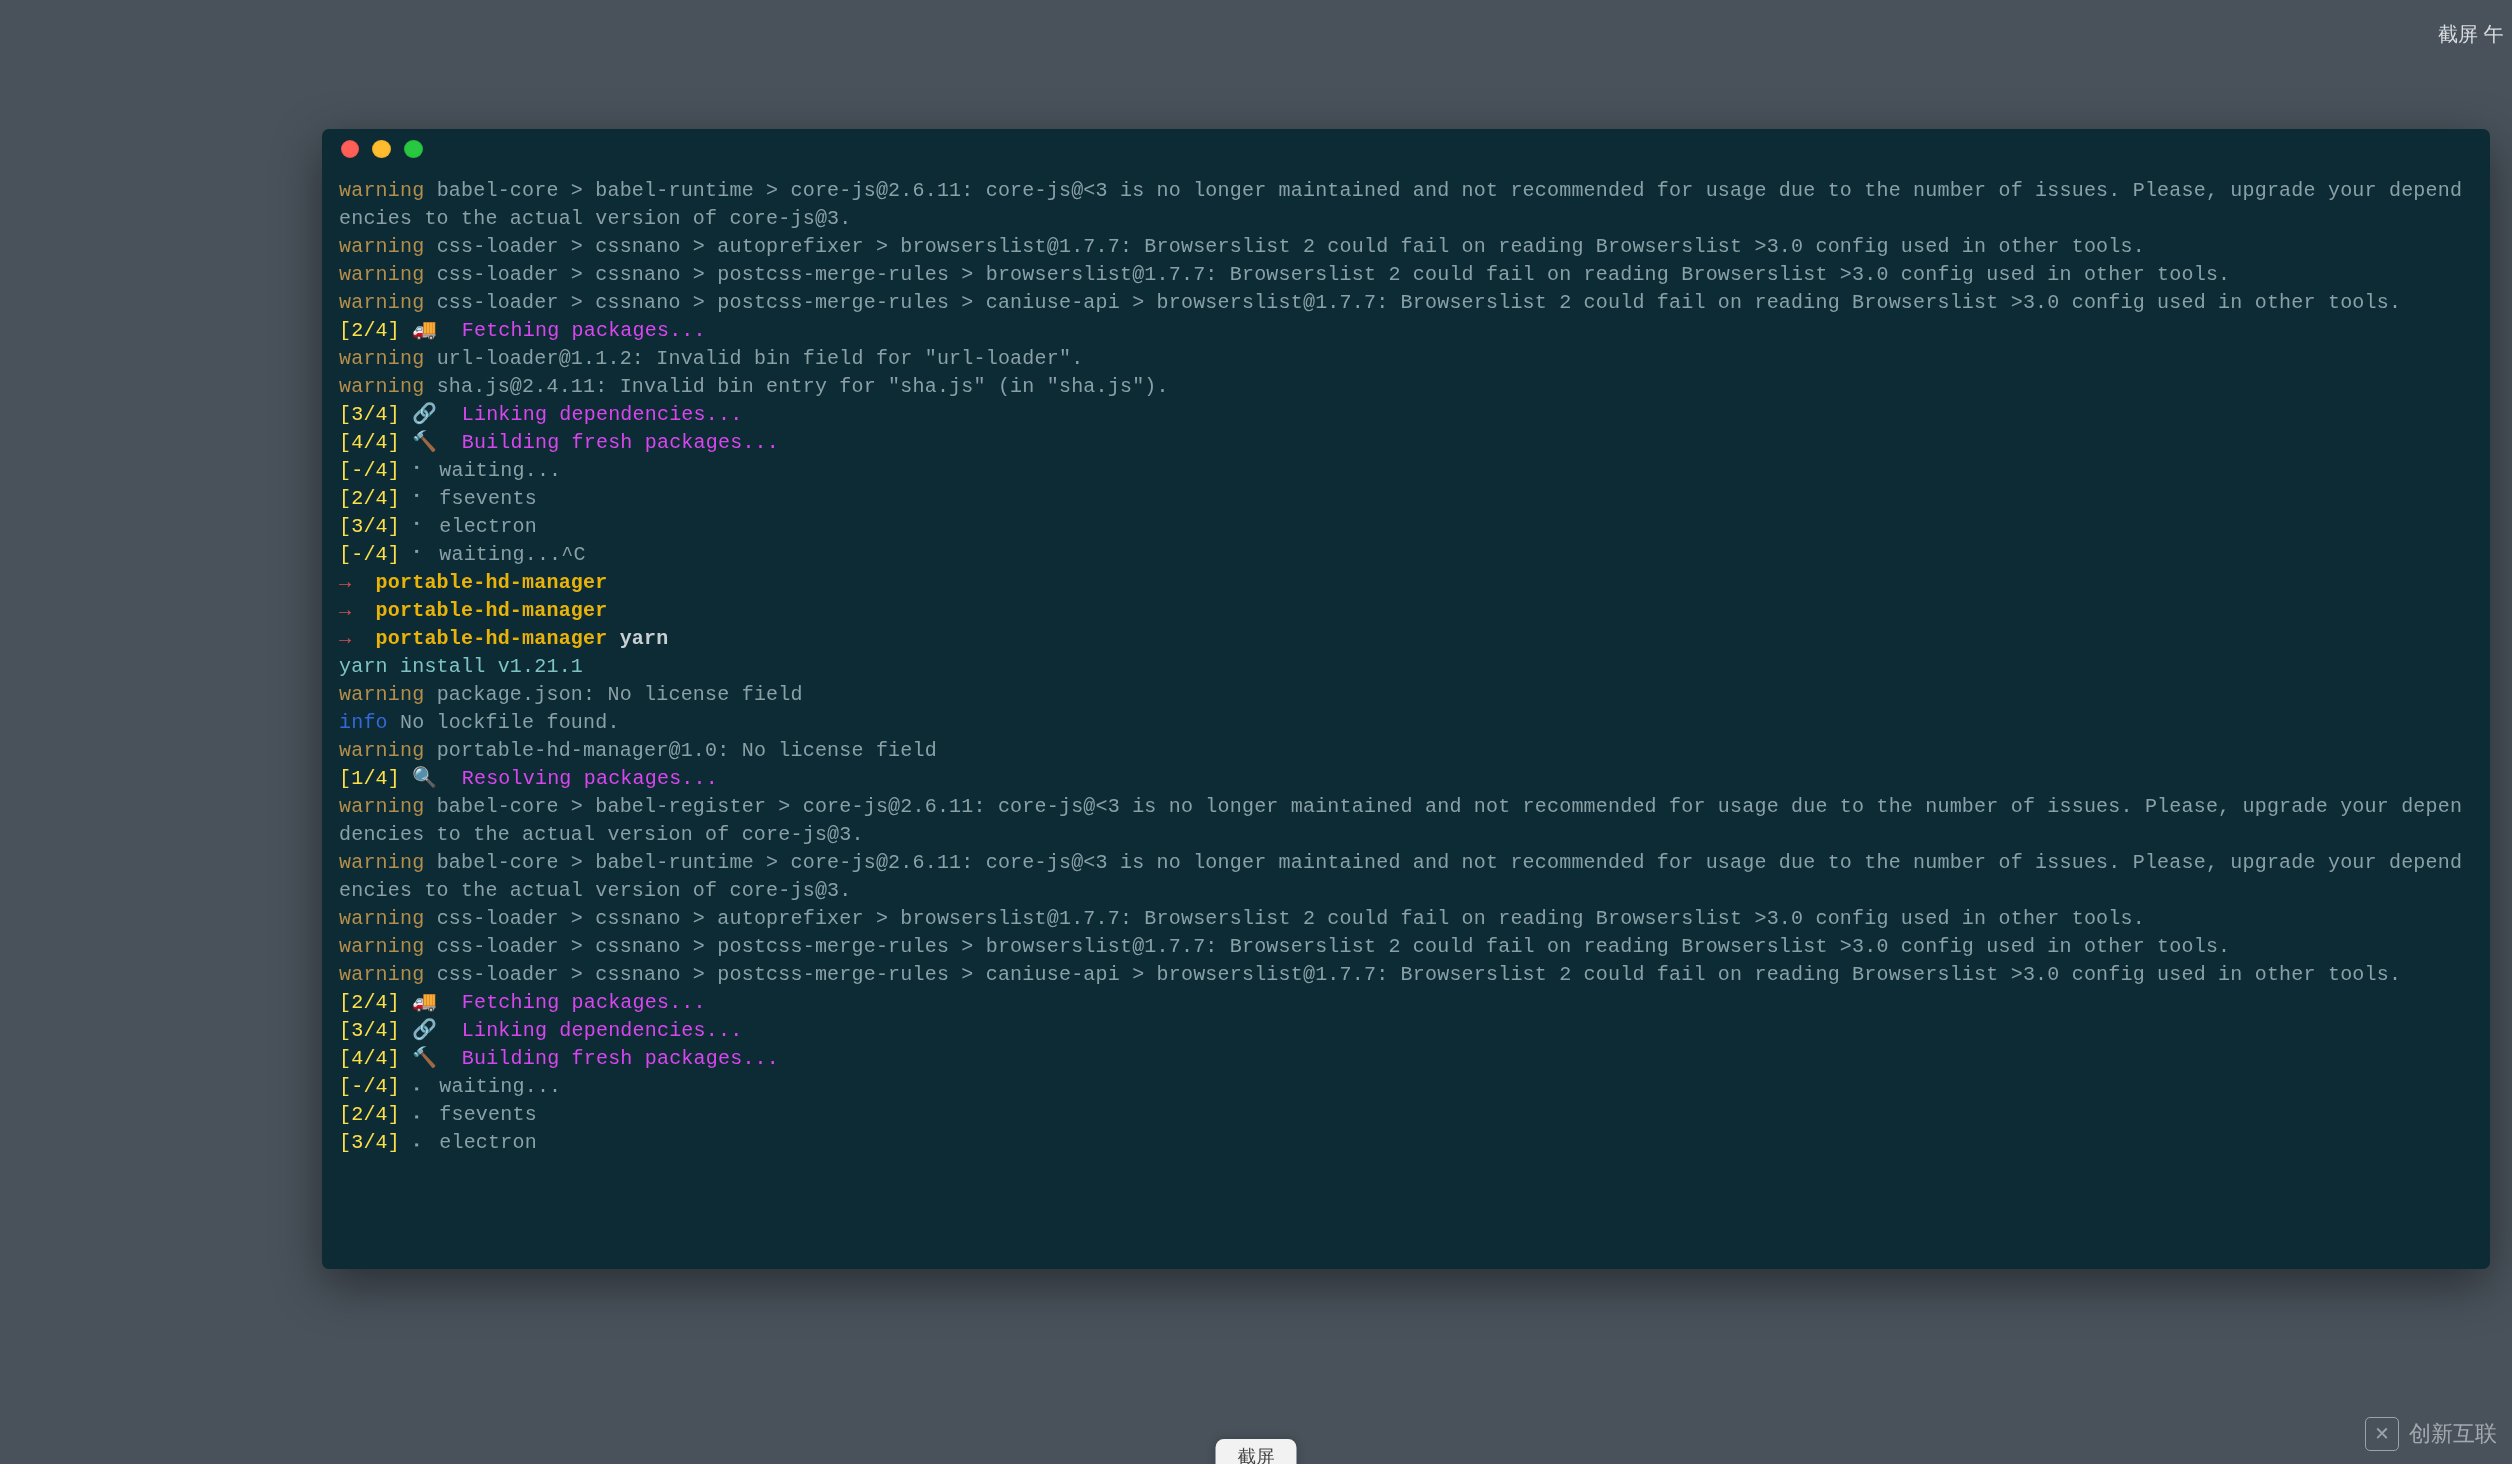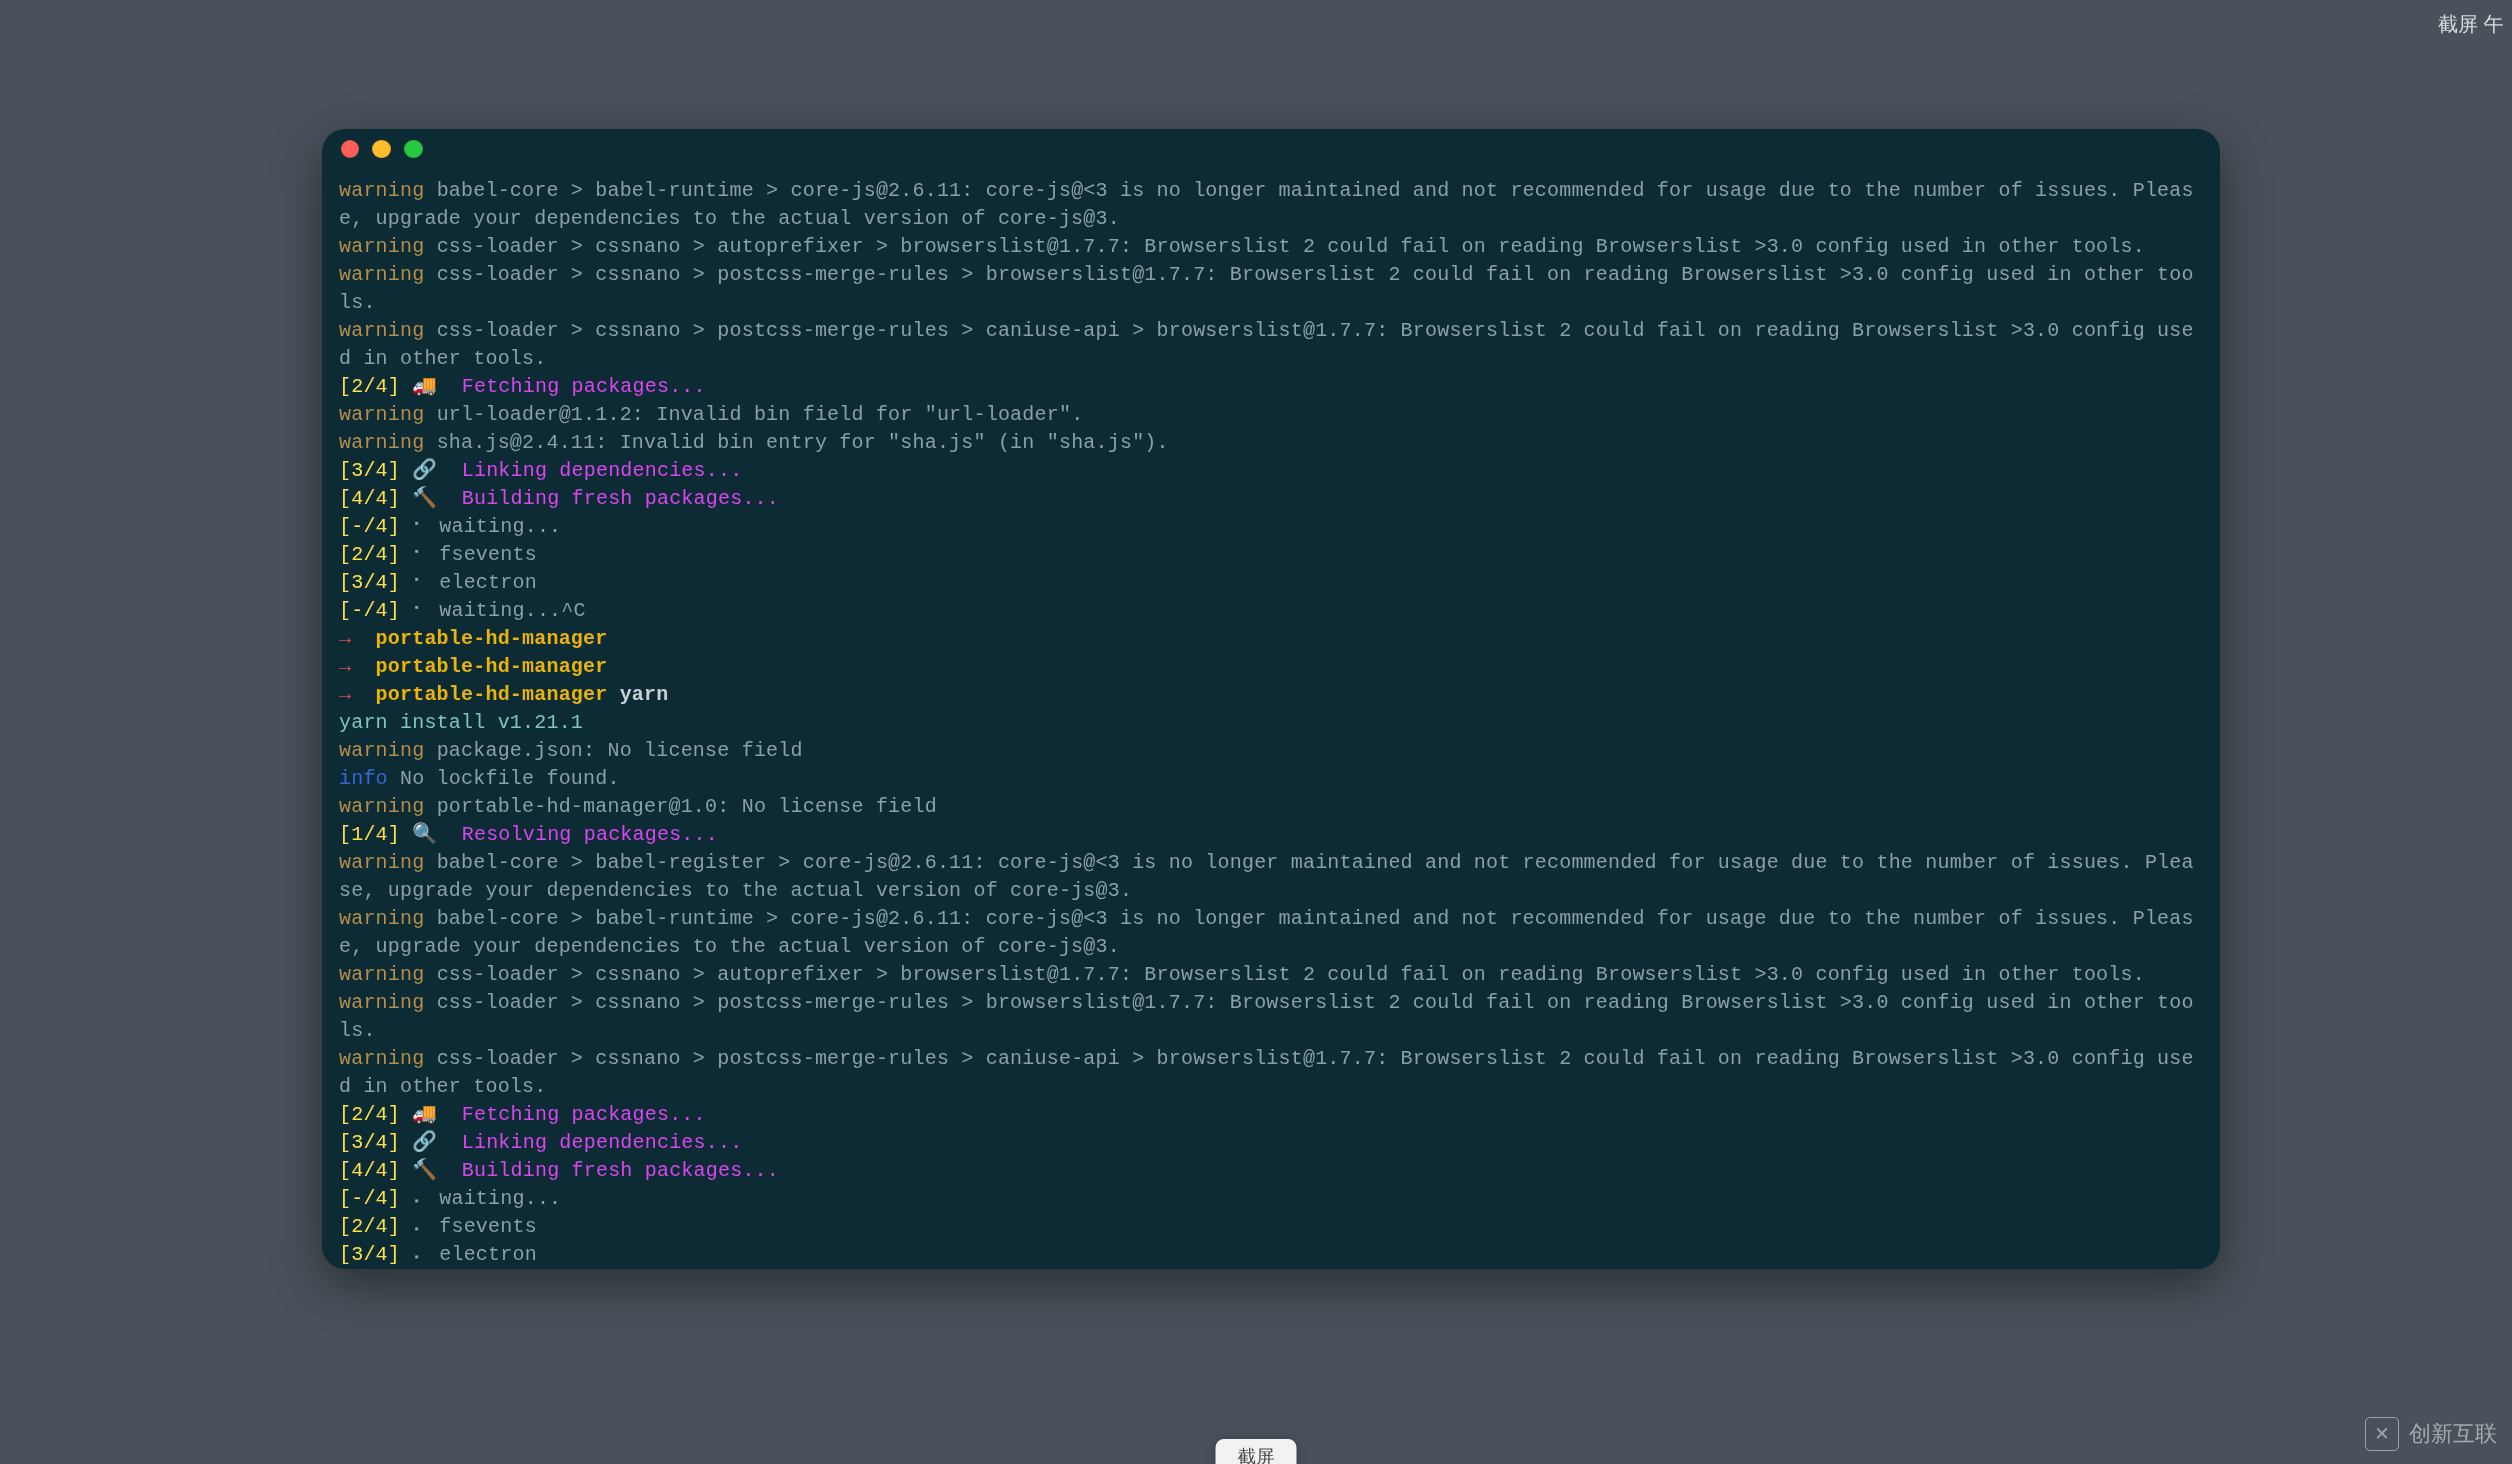--- a/index.html
+++ b/index.html
@@ -11,36 +11,36 @@
     font-family: "Menlo", "Consolas", "Courier New", monospace;
     overflow: hidden;
   }
   .desktop {
     position: relative;
     width: 100%;
     height: 100%;
   }
   .top-right-caption {
     position: absolute;
-    top: 12px;
+    top: 22px;
     right: 8.4px;
     color: #d9dde1;
     font-size: 20px;
     line-height: 1.25;
     text-align: right;
     font-family: -apple-system, "PingFang SC", "Helvetica Neue", sans-serif;
   }
   .terminal-window {
     position: absolute;
     left: 322px;
     top: 129px;
-    width: 1898px;
+    width: 2168px;
     height: 1140px;
     background: #0d2b35;
-    border-radius: 23px;
+    border-radius: 7px;
     box-shadow: 0 15px 50px rgba(0,0,0,0.45);
     overflow: hidden;
   }
   .titlebar {
     position: relative;
     height: 40px;
     display: flex;
     align-items: center;
     padding-left: 18.5px;
     gap: 13.4px;

